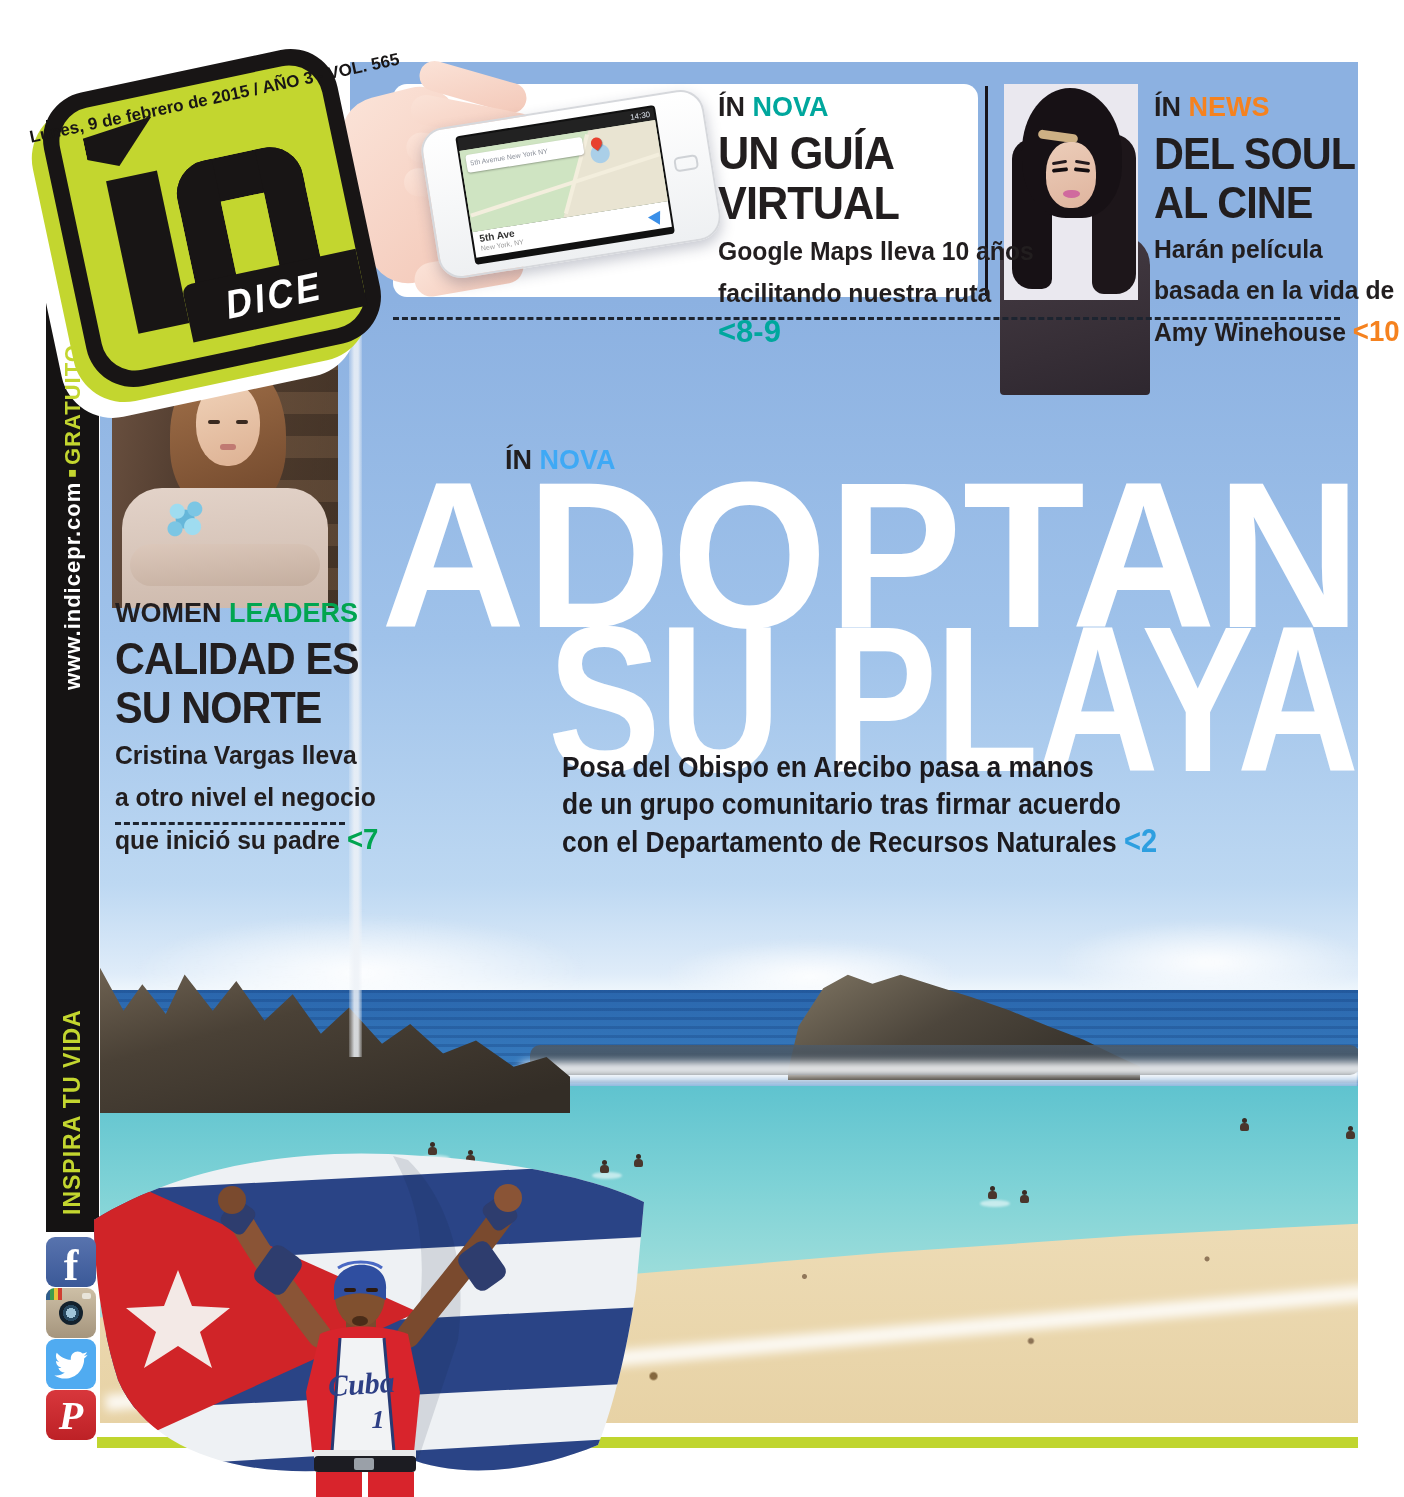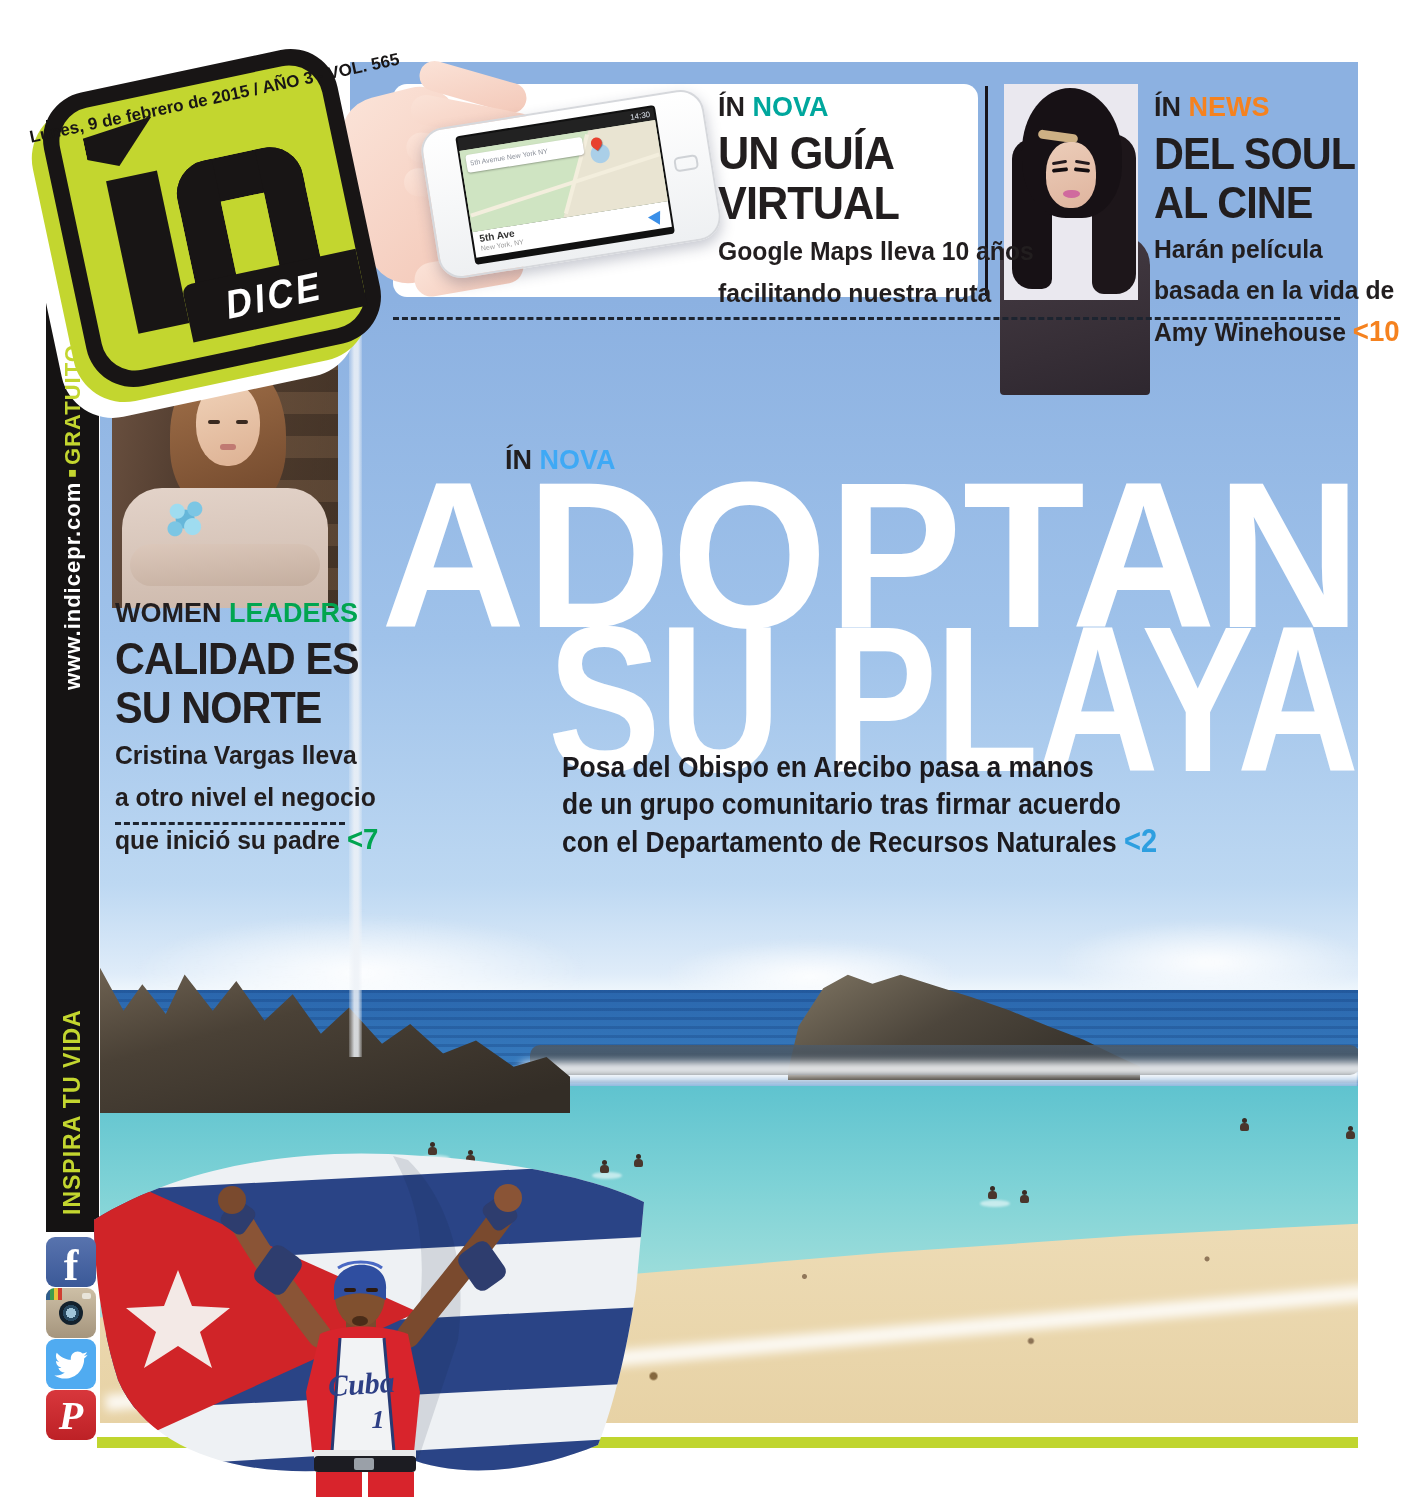--- a/index.html
+++ b/index.html
@@ -245,20 +245,21 @@
       <div class="ph-home"></div>
     </div>
   </div>
 
   <div class="nova-text">
     <div class="seclabel"><span class="pre">ÍN</span> <span class="c-teal">NOVA</span></div>
     <div class="khead">UN GUÍA</div>
     <div class="khead">VIRTUAL</div>
     <div class="deck">Google Maps lleva 10 años</div>
     <div class="deck">facilitando nuestra ruta</div>
+    <div class="nova-ref pageref">&lt;8-9</div>
   </div>
 
   <div class="top-vline"></div>
 
   <div class="amy-body"></div>
   <div class="amy-panel">
     <div class="amy-hair2"></div>
     <div class="amy-hair3"></div>
     <div class="amy-hair"></div>
     <div class="amy-streak"></div>

